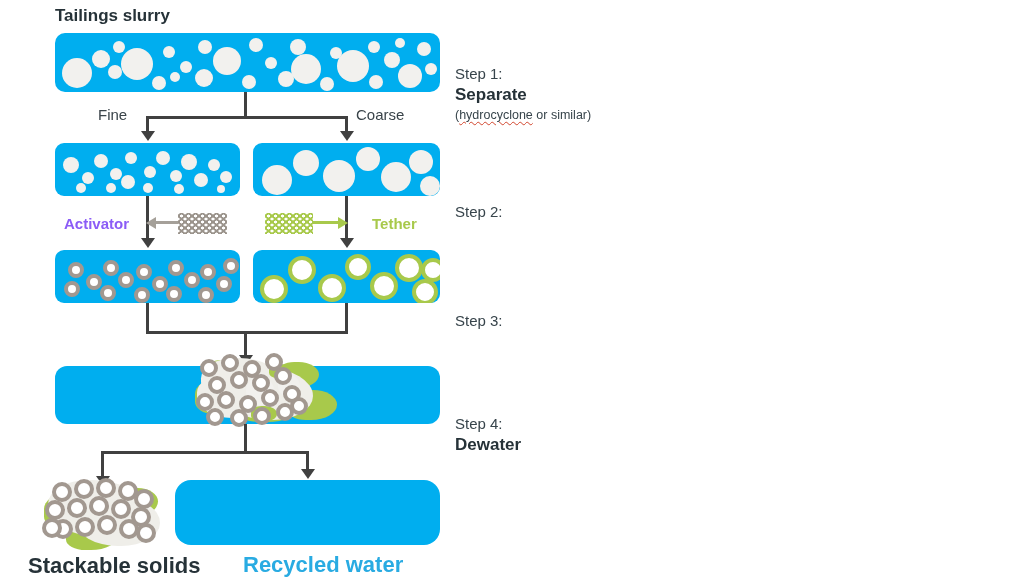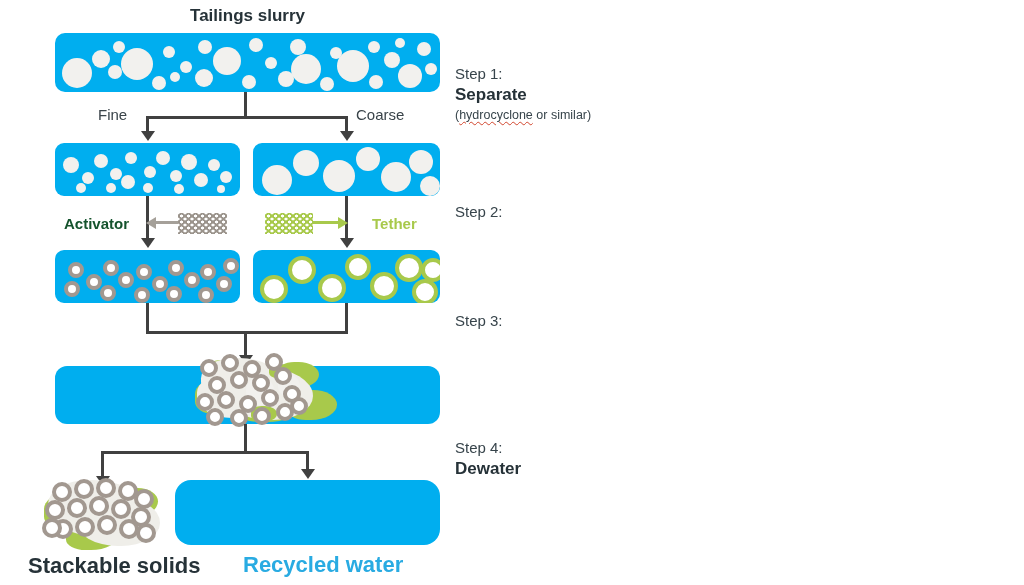--- a/index.html
+++ b/index.html
@@ -6,24 +6,24 @@
   .canvas{position:relative;width:1024px;height:585px;background:#fff;overflow:hidden;
           font-family:"Liberation Sans", sans-serif;color:#2E3A40;}
   .bluerect{position:absolute;background:#00AEEF;border-radius:10px;overflow:hidden;}
   .bluerect.open{overflow:visible;}
   .line{position:absolute;background:#404040;}
   .gline{position:absolute;background:#A5A099;}
   .grnline{position:absolute;background:#A8C94B;}
   .ah-down{position:absolute;width:0;height:0;border-left:7px solid transparent;border-right:7px solid transparent;border-top:10px solid #404040;}
   .ah-left{position:absolute;width:0;height:0;border-top:6px solid transparent;border-bottom:6px solid transparent;border-right:10px solid #A5A099;}
   .ah-right{position:absolute;width:0;height:0;border-top:6px solid transparent;border-bottom:6px solid transparent;border-left:10px solid #A8C94B;}
-  .title{position:absolute;left:55px;top:6px;width:385px;text-align:center;font-size:17px;font-weight:bold;color:#263238;}
+  .title{position:absolute;left:55px;top:6px;width:385px;text-align:left;font-size:17px;font-weight:bold;color:#263238;}
   .branch{position:absolute;font-size:15px;color:#3A444A;}
   .reagent{position:absolute;font-size:15px;font-weight:bold;}
-  .reagent.gray{color:#14532d;}
+  .reagent.gray{color:#8b5cf6;}
   .reagent.green{color:#A8C94B;}
   .hatch{position:absolute;background-color:#9B948C;
      background-image:radial-gradient(circle,#fff 1.3px,transparent 1.7px),radial-gradient(circle,#fff 1.3px,transparent 1.7px);
      background-size:7px 6px;background-position:0 0,3.5px 3px;}
   .hatch.green{background-color:#A8C94B;}
   .steps{position:absolute;left:455px;top:0;width:260px;}
   .step{position:absolute;left:0;}
   .step .s1{font-size:15px;color:#37444B;margin:0 0 3px 0;}
   .step .s2{font-size:17px;font-weight:bold;color:#263238;margin:0;}
   .step .s3{font-size:12.5px;color:#37444B;margin:3px 0 0 0;}
@@ -239,19 +239,19 @@
       <p class="s1">Step 1:</p>
       <p class="s2">Separate</p>
       <p class="s3"><span>(</span><span class="wavy">hydrocyclone</span><span> or similar)</span></p>
     </div>
     <div class="step" style="top:203px;">
       <p class="s1">Step 2:</p>
     </div>
     <div class="step" style="top:312px;">
       <p class="s1">Step 3:</p>
     </div>
-    <div class="step" style="top:439px;">
+    <div class="step" style="top:415px;">
       <p class="s1">Step 4:</p>
       <p class="s2">Dewater</p>
     </div>
   </div>
 
 </div>
 
 </body></html>

